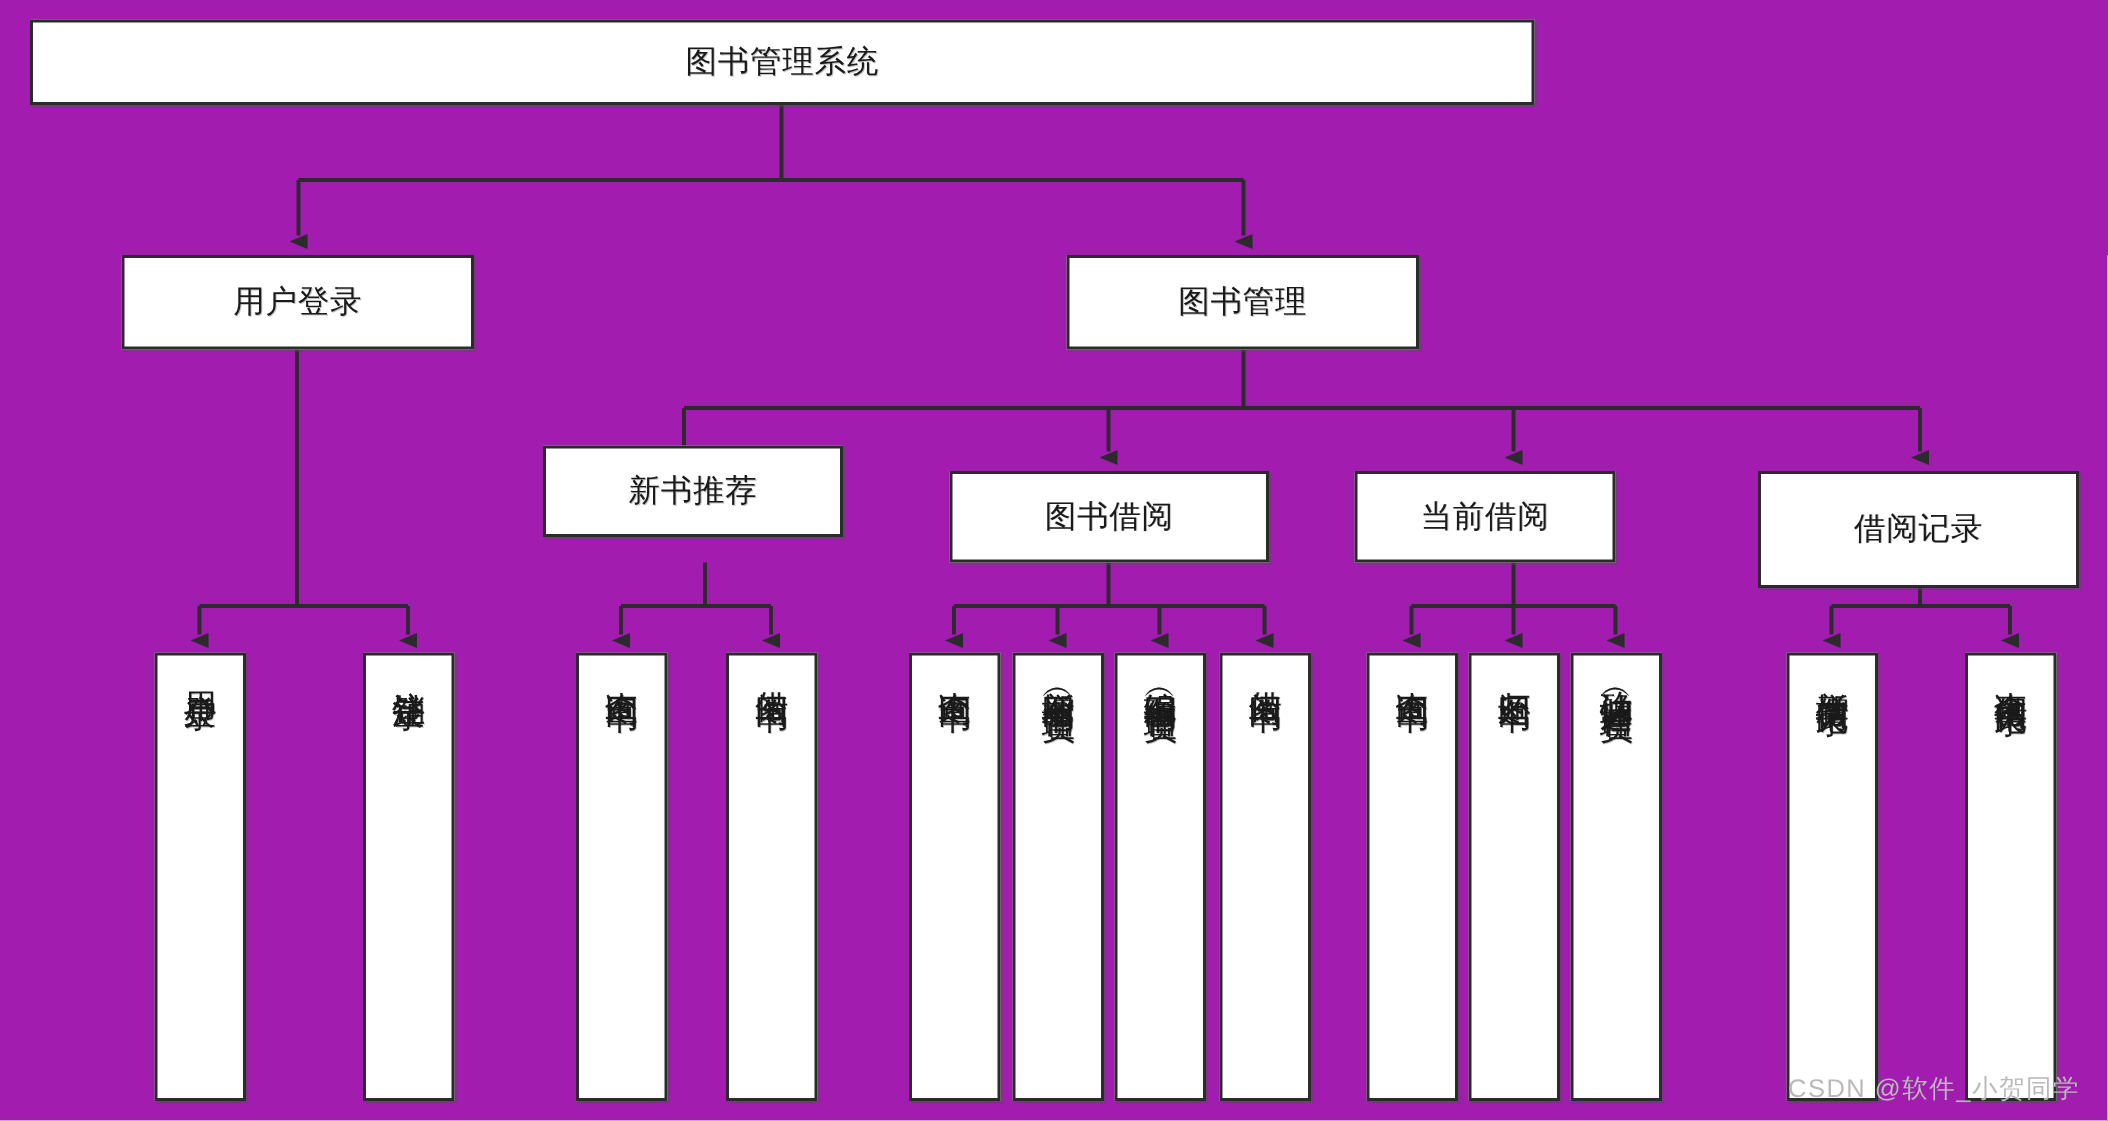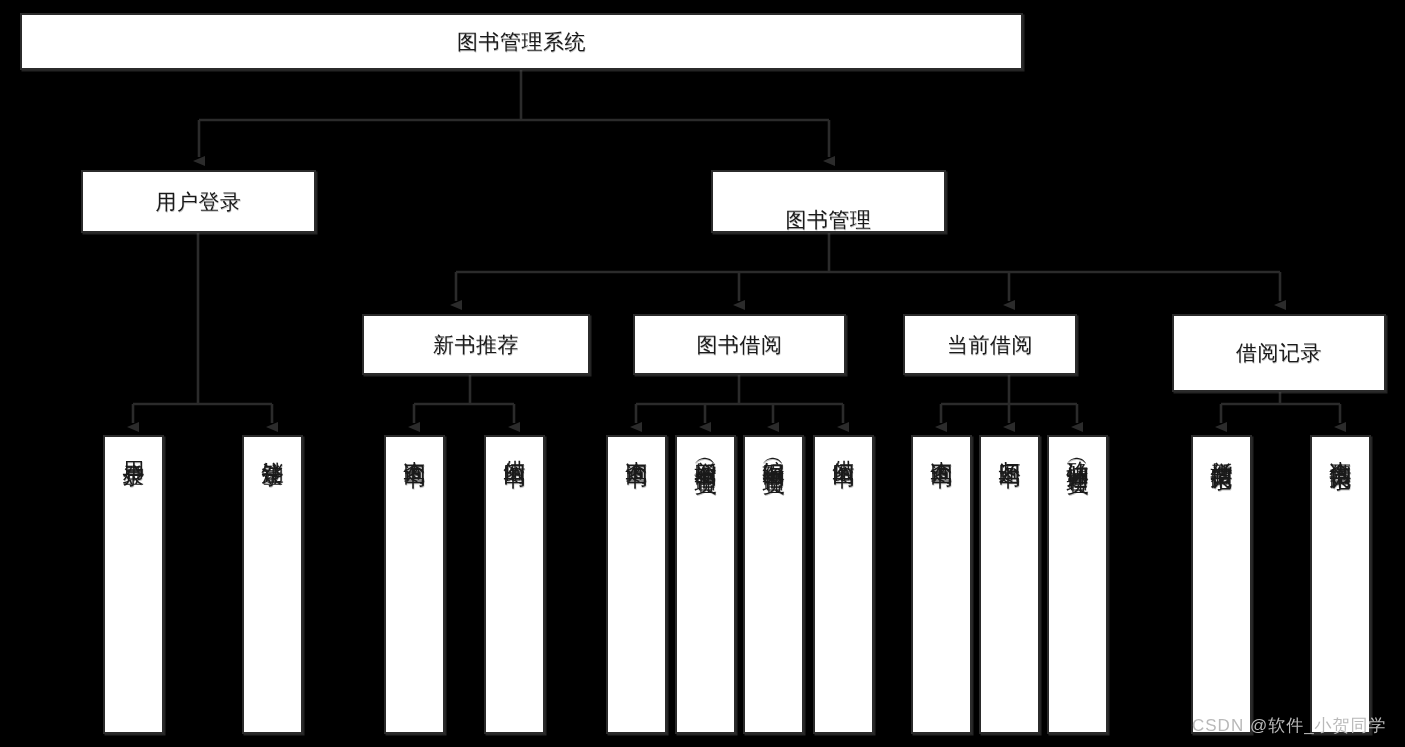--- a/index.html
+++ b/index.html
@@ -8,21 +8,21 @@
     padding: 0;
     background: #ffffff;
   }
   body {
     font-family: "Liberation Sans", "DejaVu Sans", sans-serif;
   }
   #diagram-root {
     position: relative;
     width: 1405px;
     height: 747px;
-    background: #000000;
+    background: #a21caf;
     overflow: hidden;
   }
   svg#connectors {
     position: absolute;
     left: 0;
     top: 0;
     width: 1405px;
     height: 747px;
     pointer-events: none;
   }
@@ -126,25 +126,25 @@
   </svg>
 
   <div class="node horizontal" style="left:20px; top:13px; width:1003px; height:57px;">
     <span class="label">图书管理系统</span>
   </div>
 
   <div class="node horizontal" style="left:81px; top:170px; width:235px; height:63px;">
     <span class="label">用户登录</span>
   </div>
 
-  <div class="node horizontal" style="left:711px; top:170px; width:235px; height:63px;align-items:flex-end;">
+  <div class="node horizontal" style="left:711px; top:170px; width:235px; height:63px;">
     <span class="label">图书管理</span>
   </div>
 
-  <div class="node horizontal" style="left:362px; top:314px; width:228px; height:61px;">
+  <div class="node horizontal" style="left:362px; top:297px; width:200px; height:61px;">
     <span class="label">新书推荐</span>
   </div>
 
   <div class="node horizontal" style="left:633px; top:314px; width:213px; height:61px;">
     <span class="label">图书借阅</span>
   </div>
 
   <div class="node horizontal" style="left:903px; top:314px; width:174px; height:61px;">
     <span class="label">当前借阅</span>
   </div>

